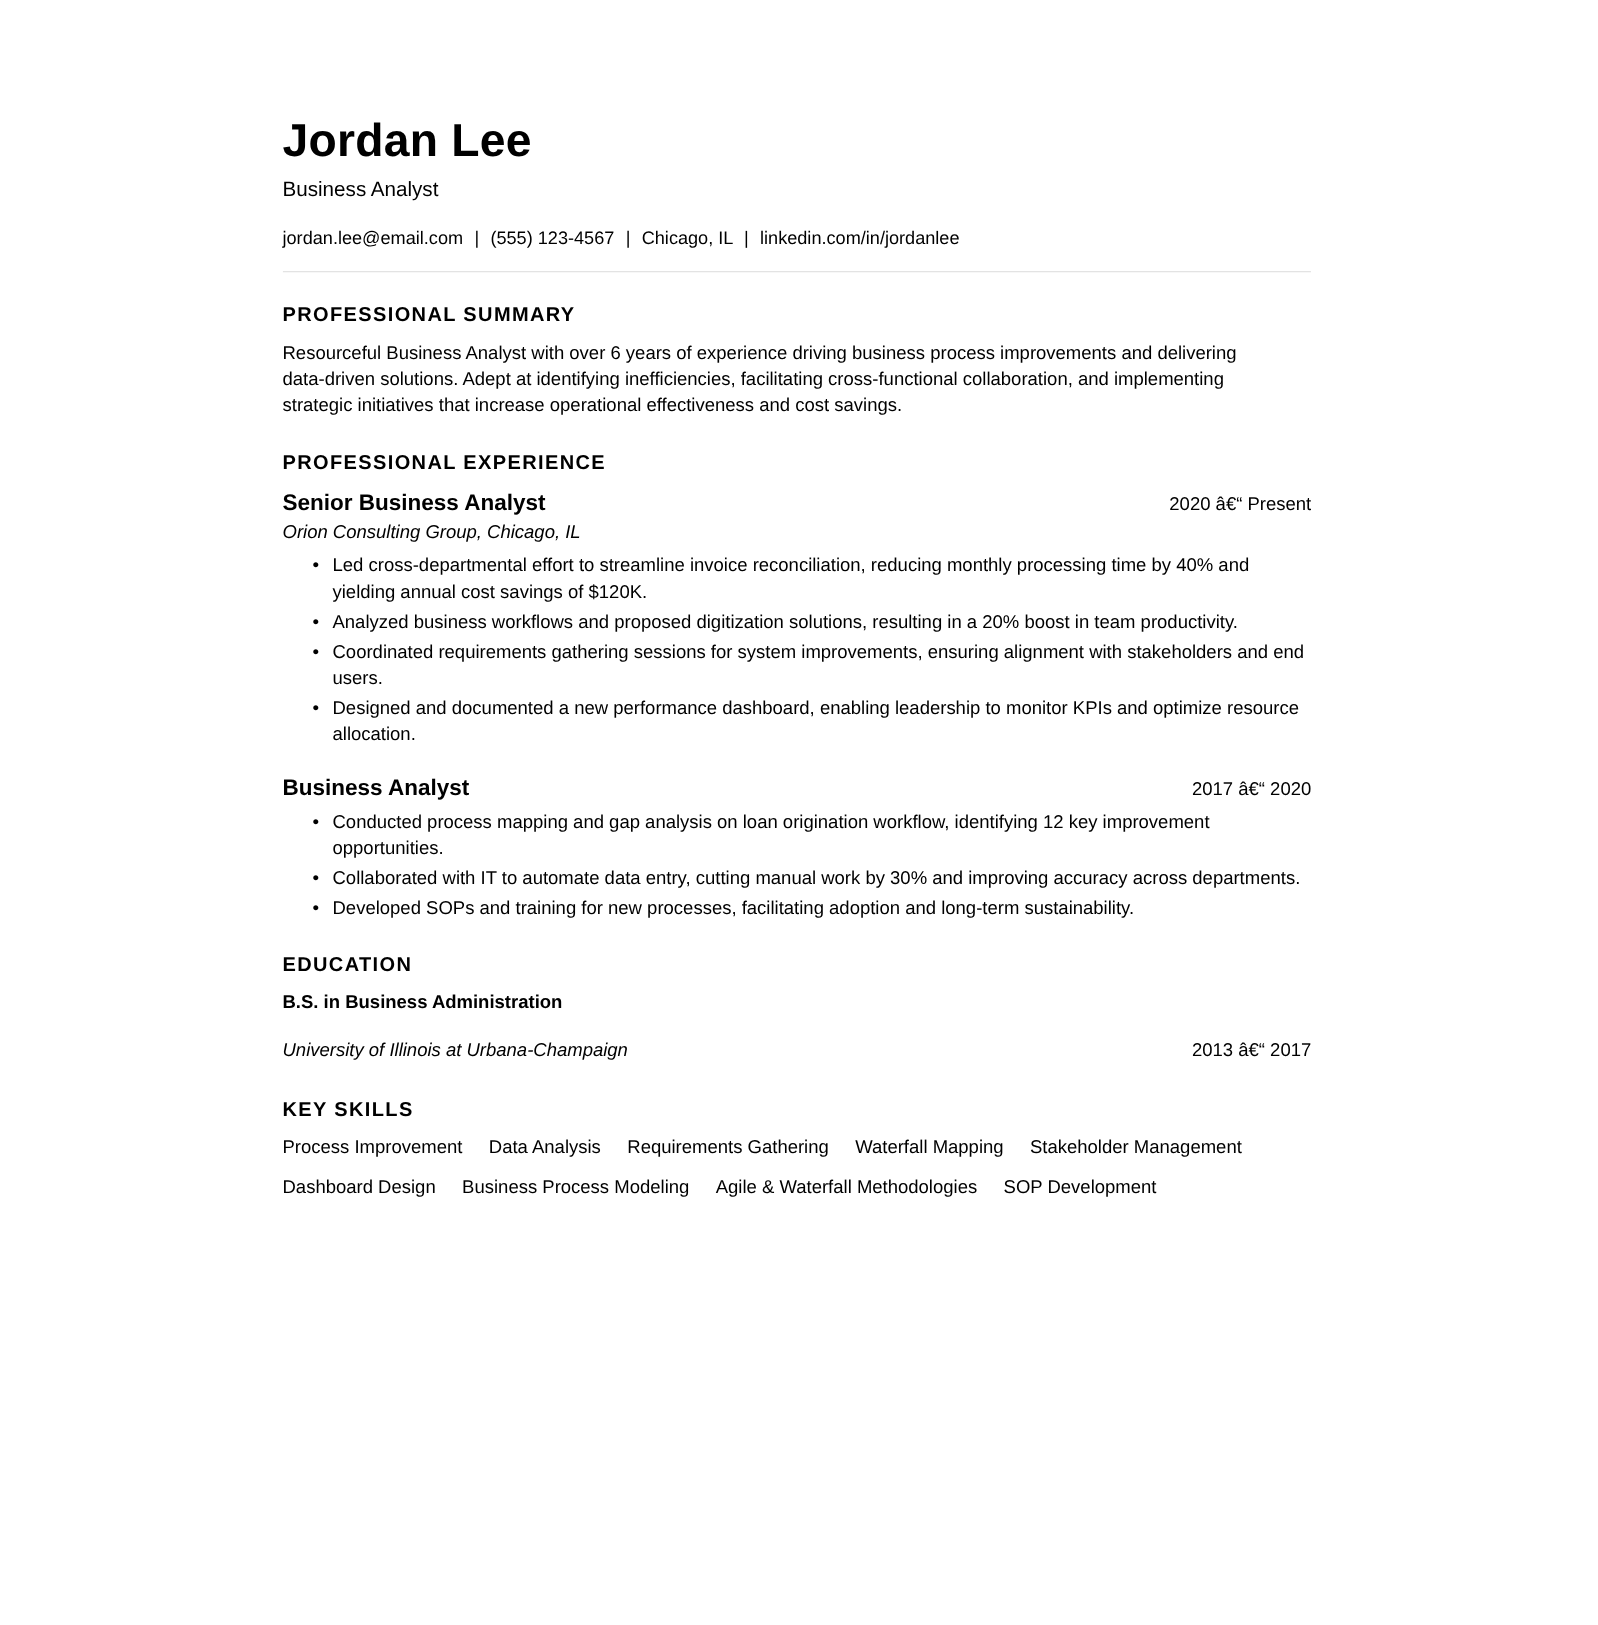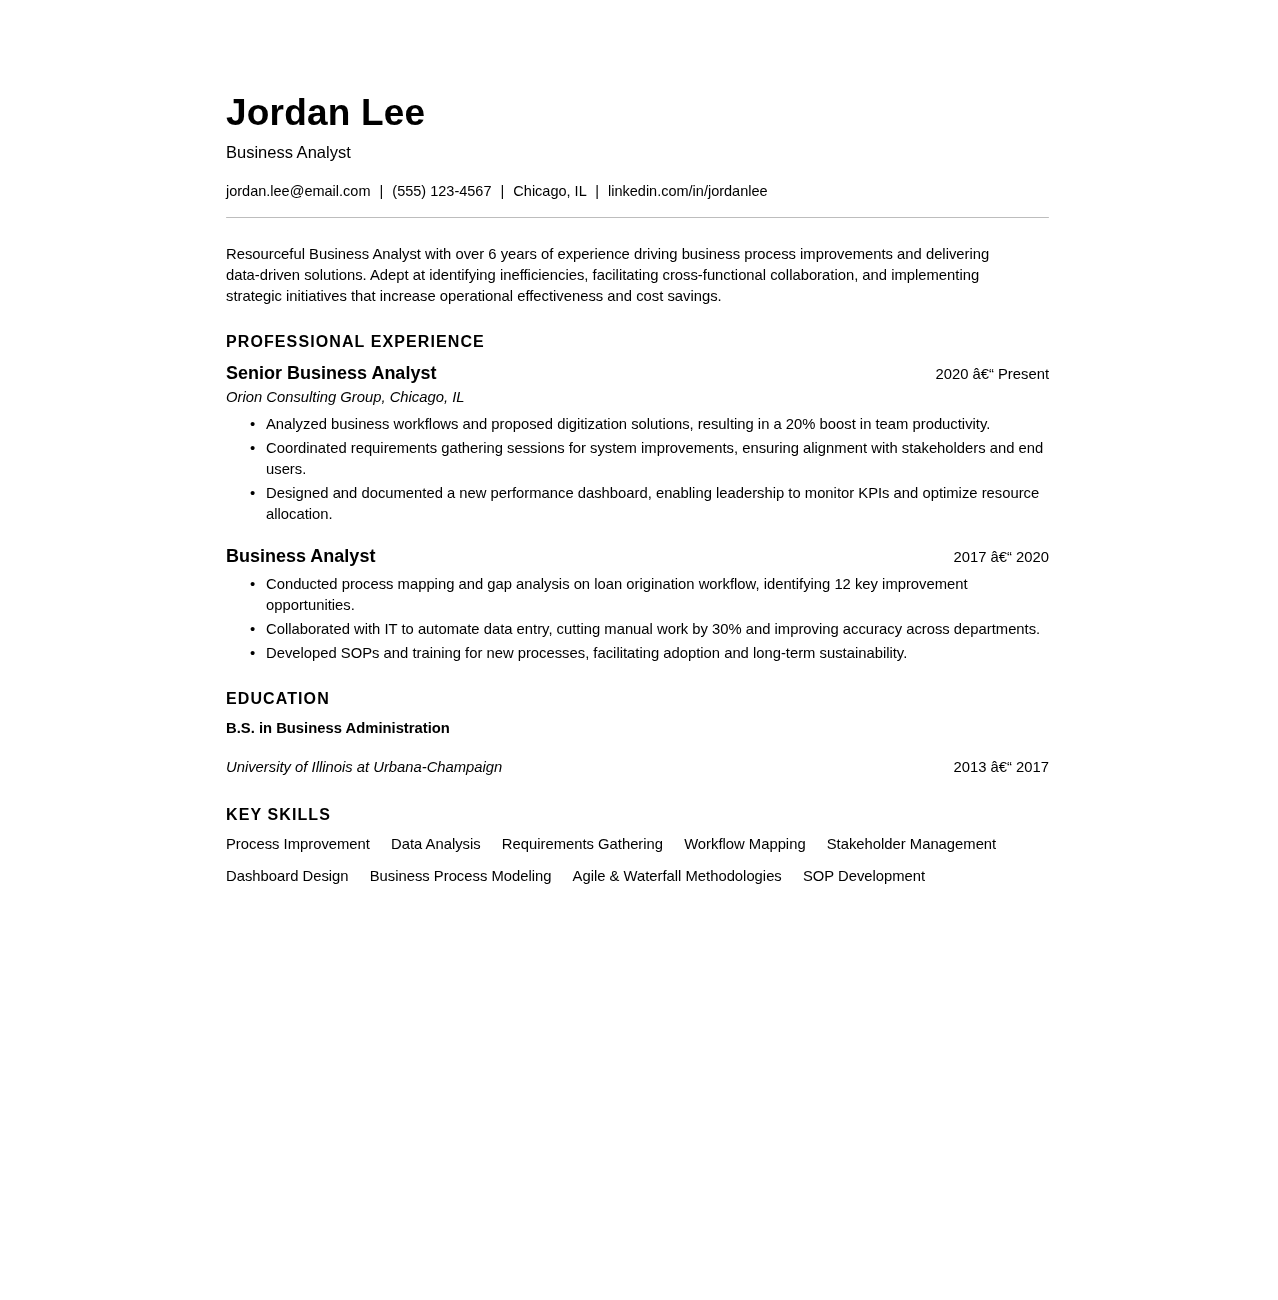--- a/index.html
+++ b/index.html
@@ -162,33 +162,35 @@
       <span>(555) 123-4567</span>
       <span class="sep">|</span>
       <span>Chicago, IL</span>
       <span class="sep">|</span>
       <span>linkedin.com/in/jordanlee</span>
     </div>
 
     <div class="rule"></div>
 
     <div class="section">
+      <div class="section-heading">PROFESSIONAL SUMMARY</div>
       <p class="summary">Resourceful Business Analyst with over 6 years of experience driving business process improvements and delivering data-driven solutions. Adept at identifying inefficiencies, facilitating cross-functional collaboration, and implementing strategic initiatives that increase operational effectiveness and cost savings.</p>
     </div>
 
     <div class="section">
       <div class="section-heading">PROFESSIONAL EXPERIENCE</div>
 
       <div class="job">
         <div class="job-head">
           <span class="job-role">Senior Business Analyst</span>
           <span class="job-dates">2020 â€“ Present</span>
         </div>
         <div class="job-org">Orion Consulting Group, Chicago, IL</div>
         <ul class="bullets">
+          <li>Led cross-departmental effort to streamline invoice reconciliation, reducing monthly processing time by 40% and yielding annual cost savings of $120K.</li>
           <li>Analyzed business workflows and proposed digitization solutions, resulting in a 20% boost in team productivity.</li>
           <li>Coordinated requirements gathering sessions for system improvements, ensuring alignment with stakeholders and end users.</li>
           <li>Designed and documented a new performance dashboard, enabling leadership to monitor KPIs and optimize resource allocation.</li>
         </ul>
       </div>
 
       <div class="job">
         <div class="job-head">
           <span class="job-role">Business Analyst</span>
           <span class="job-dates">2017 â€“ 2020</span>
@@ -209,21 +211,21 @@
         <span class="edu-dates">2013 â€“ 2017</span>
       </div>
     </div>
 
     <div class="section">
       <div class="section-heading">KEY SKILLS</div>
       <div class="skills-row">
         <span class="skill">Process Improvement</span>
         <span class="skill">Data Analysis</span>
         <span class="skill">Requirements Gathering</span>
-        <span class="skill">Workflow Mapping</span>
+        <span class="skill">Waterfall Mapping</span>
         <span class="skill">Stakeholder Management</span>
       </div>
       <div class="skills-row">
         <span class="skill">Dashboard Design</span>
         <span class="skill">Business Process Modeling</span>
         <span class="skill">Agile &amp; Waterfall Methodologies</span>
         <span class="skill">SOP Development</span>
       </div>
     </div>
 

